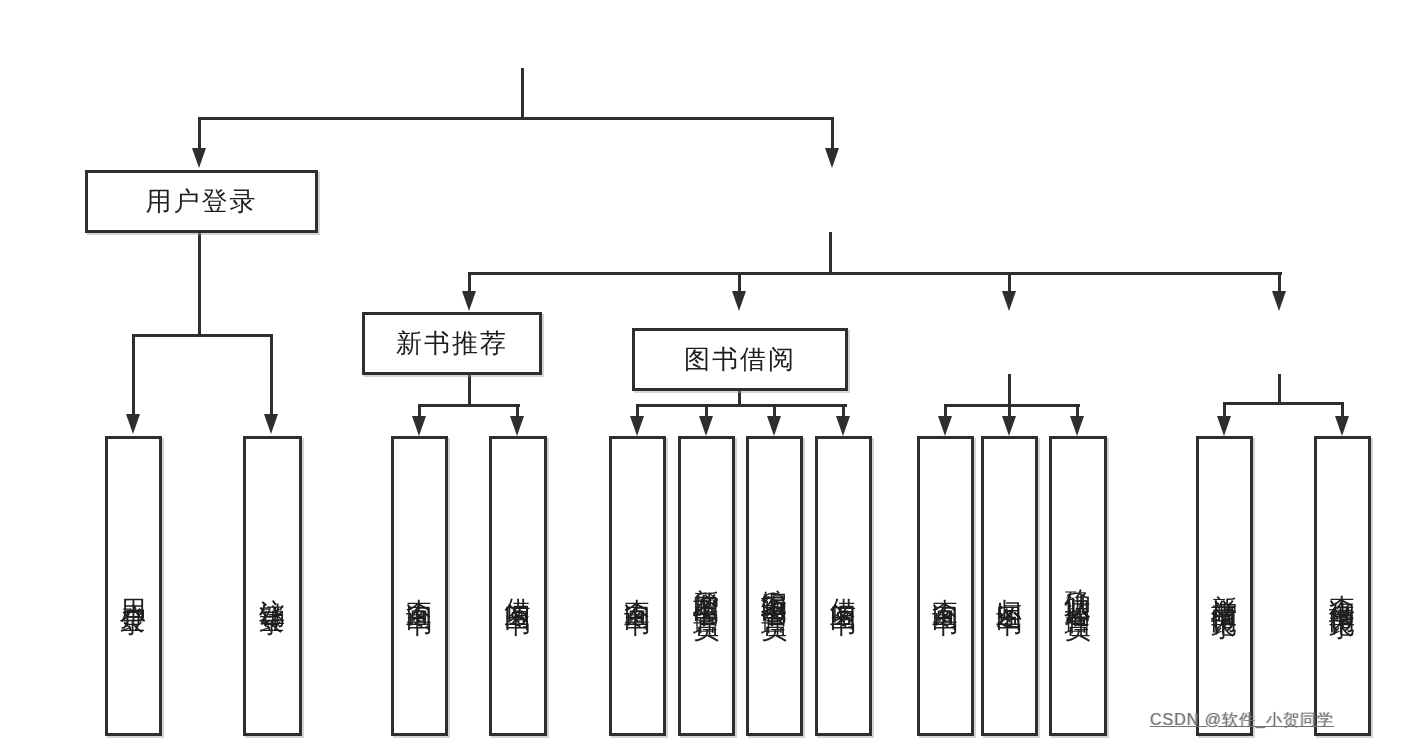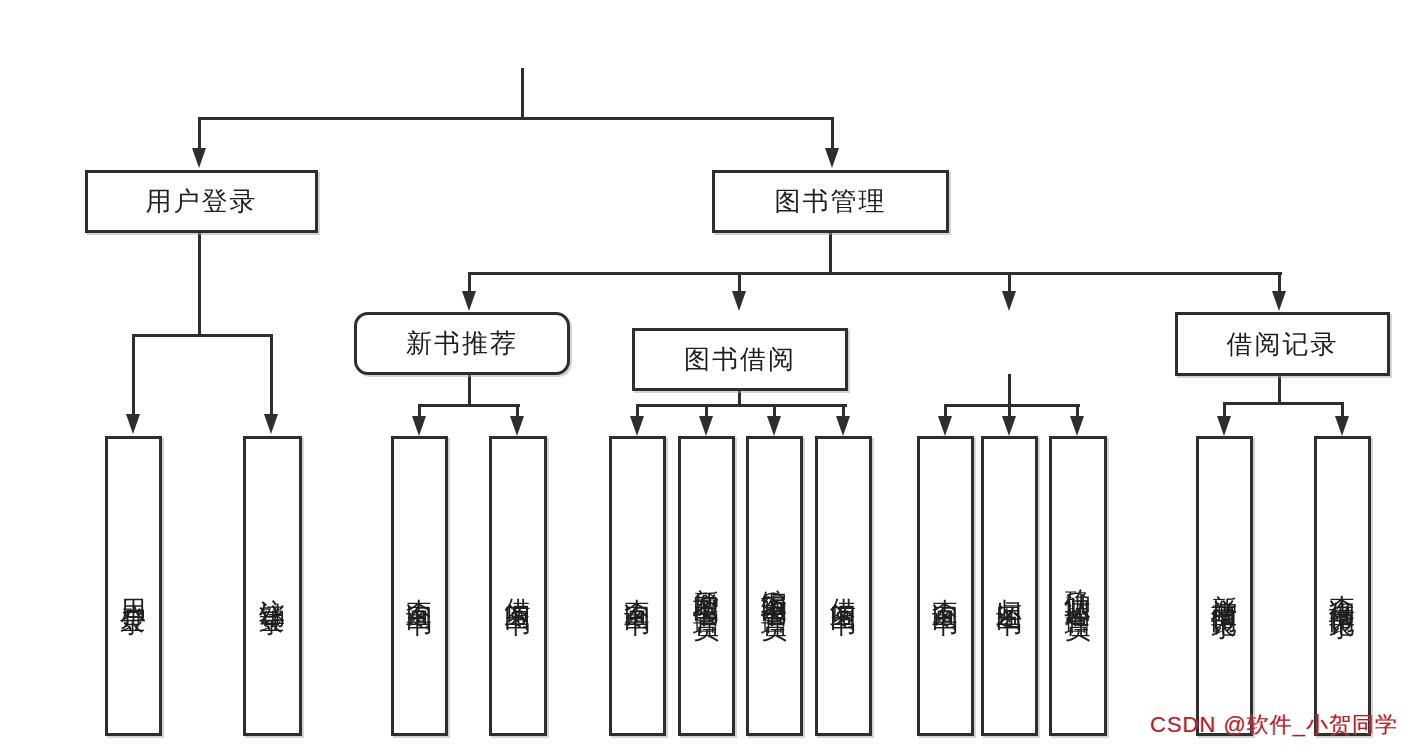--- a/index.html
+++ b/index.html
@@ -42,65 +42,64 @@
     width: 0; height: 0;
     border-left: 7px solid transparent;
     border-right: 7px solid transparent;
     border-top: 20px solid #2e2e2e;
     z-index: 1;
   }
   .watermark {
     position: absolute;
     left: 1150px;
     top: 710px;
-    font-size: 22px;
-    color: #b91c1c;
+    font-size: 16px;
+    color: #737373;
     letter-spacing: 1px;
     white-space: nowrap;
     z-index: 5;
     text-shadow: 1px 0 0 rgba(190,150,150,0.35), -1px 0 0 rgba(150,150,200,0.35);
+    text-decoration: underline;
   }
 </style>
 </head>
 <body>
 
 <div class="canvas">
 
 
   <div class="vl" style="left:521px; top:68px; height:51px;"></div>
   <div class="hl" style="left:198px; top:117px; width:636px;"></div>
   <div class="vl" style="left:198px; top:117px; height:33px;"></div>
   <div class="vl" style="left:831px; top:117px; height:33px;"></div>
   <div class="ar" style="left:192px; top:148px;"></div>
   <div class="ar" style="left:825px; top:148px;"></div>
 
   <div class="node h" style="left:85px; top:170px; width:233px; height:63px;">用户登录</div>
-  <div class="node h" style="left:712px; top:170px; width:237px; height:63px;">图书管理</div>
 
   <div class="vl" style="left:198px; top:232px; height:104px;"></div>
   <div class="hl" style="left:132px; top:334px; width:141px;"></div>
   <div class="vl" style="left:132px; top:334px; height:82px;"></div>
   <div class="vl" style="left:270px; top:334px; height:82px;"></div>
   <div class="ar" style="left:126px; top:414px;"></div>
   <div class="ar" style="left:264px; top:414px;"></div>
 
   <div class="vl" style="left:829px; top:232px; height:42px;"></div>
   <div class="hl" style="left:468px; top:272px; width:814px;"></div>
   <div class="vl" style="left:468px; top:272px; height:20px;"></div>
   <div class="vl" style="left:738px; top:272px; height:20px;"></div>
   <div class="vl" style="left:1008px; top:272px; height:20px;"></div>
   <div class="vl" style="left:1278px; top:272px; height:20px;"></div>
   <div class="ar" style="left:462px; top:291px;"></div>
   <div class="ar" style="left:732px; top:291px;"></div>
   <div class="ar" style="left:1002px; top:291px;"></div>
   <div class="ar" style="left:1272px; top:291px;"></div>
 
-  <div class="node h" style="left:354px; top:312px; width:216px; height:63px;border-radius:14px;">新书推荐</div>
+  <div class="node h" style="left:362px; top:312px; width:180px; height:63px;">新书推荐</div>
   <div class="node h" style="left:632px; top:328px; width:216px; height:63px;">图书借阅</div>
-  <div class="node h" style="left:1175px; top:312px; width:215px; height:64px;">借阅记录</div>
 
   <div class="vl" style="left:468px; top:374px; height:32px;"></div>
   <div class="hl" style="left:418px; top:404px; width:102px;"></div>
   <div class="vl" style="left:418px; top:404px; height:14px;"></div>
   <div class="vl" style="left:516px; top:404px; height:14px;"></div>
   <div class="ar" style="left:412px; top:416px;"></div>
   <div class="ar" style="left:510px; top:416px;"></div>
 
   <div class="vl" style="left:738px; top:374px; height:32px;"></div>
   <div class="hl" style="left:636px; top:404px; width:211px;"></div>

